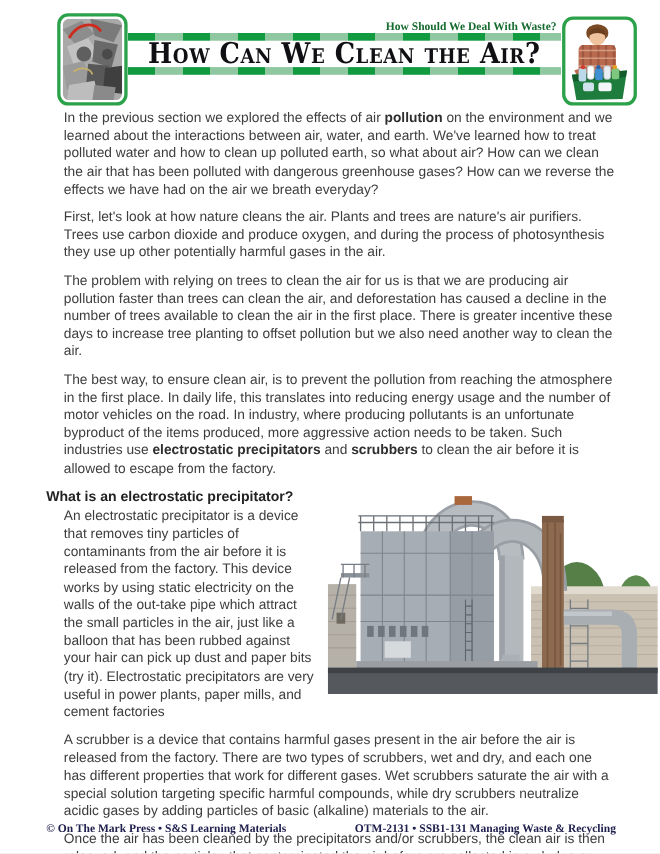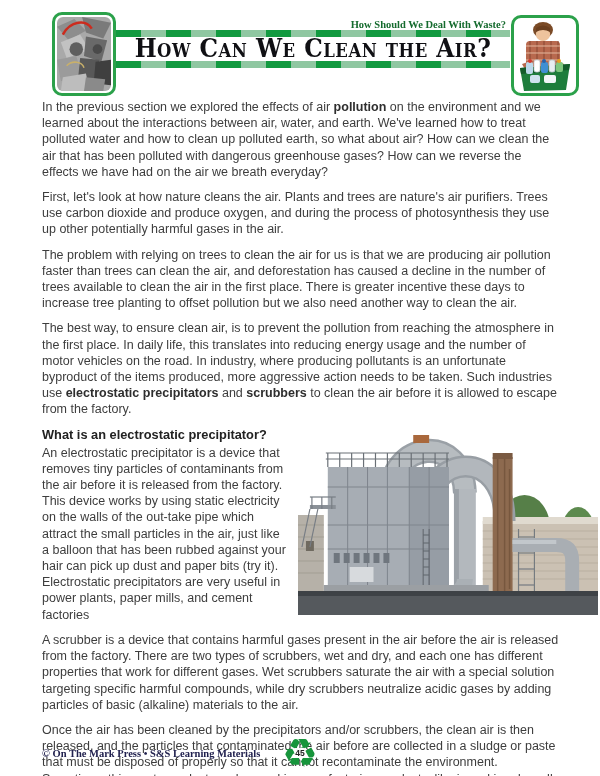--- a/index.html
+++ b/index.html
@@ -19,21 +19,21 @@
   .dash{position:absolute;left:0;right:0;height:7px;
         background:repeating-linear-gradient(90deg,#129a40 0 25px,#8fc7a1 25px 50px);}
   .dash.top{top:0;}
   .dash.bottom{bottom:0;}
   .banner h1{position:absolute;top:50%;left:50%;transform:translate(-50%,-54%) scale(.97,1.08);
              margin:0;white-space:nowrap;font-family:"DejaVu Serif",serif;font-weight:700;
              font-variant:small-caps;font-size:24px;letter-spacing:.5px;color:#101014;}
 
   
   .content{position:absolute;top:99px;left:42px;width:518px;font-size:12.5px;line-height:16.2px;}
-  .content p{margin:0 0 9px 0;}
+  .content p{margin:0 0 9px 16px;}
   .content b{color:#2e2e2e;}
   h2{font-size:12.8px;line-height:16px;margin:10px 0 2px 0;color:#222;font-weight:700;}
   h2.first{margin-top:2px;}
   .photo{float:right;width:300px;height:186px;margin:2px -38px 4px 12px;}
   .photo svg{display:block;width:100%;height:100%;}
   .clearit{clear:both;}
 
   
   .ftr{position:absolute;left:0;bottom:0;width:600px;height:46px;
        font-family:"Liberation Serif",serif;font-weight:700;font-size:10.5px;color:#20204e;}
@@ -259,19 +259,16 @@
       <p>An electrostatic precipitator is a device that removes tiny particles of contaminants from the air before it is released from the factory. This device works by using static electricity on the walls of the out-take pipe which attract the small particles in the air, just like a balloon that has been rubbed against your hair can pick up dust and paper bits (try it). Electrostatic precipitators are very useful in power plants, paper mills, and cement factories</p>
     </section>
 
     <p>A scrubber is a device that contains harmful gases present in the air before the air is released from the factory. There are two types of scrubbers, wet and dry, and each one has different properties that work for different gases. Wet scrubbers saturate the air with a special solution targeting specific harmful compounds, while dry scrubbers neutralize acidic gases by adding particles of basic (alkaline) materials to the air.</p>
 
     <p>Once the air has been cleaned by the precipitators and/or scrubbers, the clean air is then released, and the particles that contaminated the air before are collected in a sludge or paste that must be disposed of properly so that it cannot recontaminate the environment. Sometimes this waste product can be used in manufacturing products, like in making drywall.</p>
   </div>
 
   <div class="ftr">
     <span class="left">© On The Mark Press • S&amp;S Learning Materials</span>
-    <span class="recycle">
-      <span class="glyph">♻</span>
-      <span class="num">45</span>
-    </span>
+    <span class="right">OTM-2131 • SSB1-131 Managing Waste &amp; Recycling</span>
   </div>
 
 </div>
 
 </body></html>

